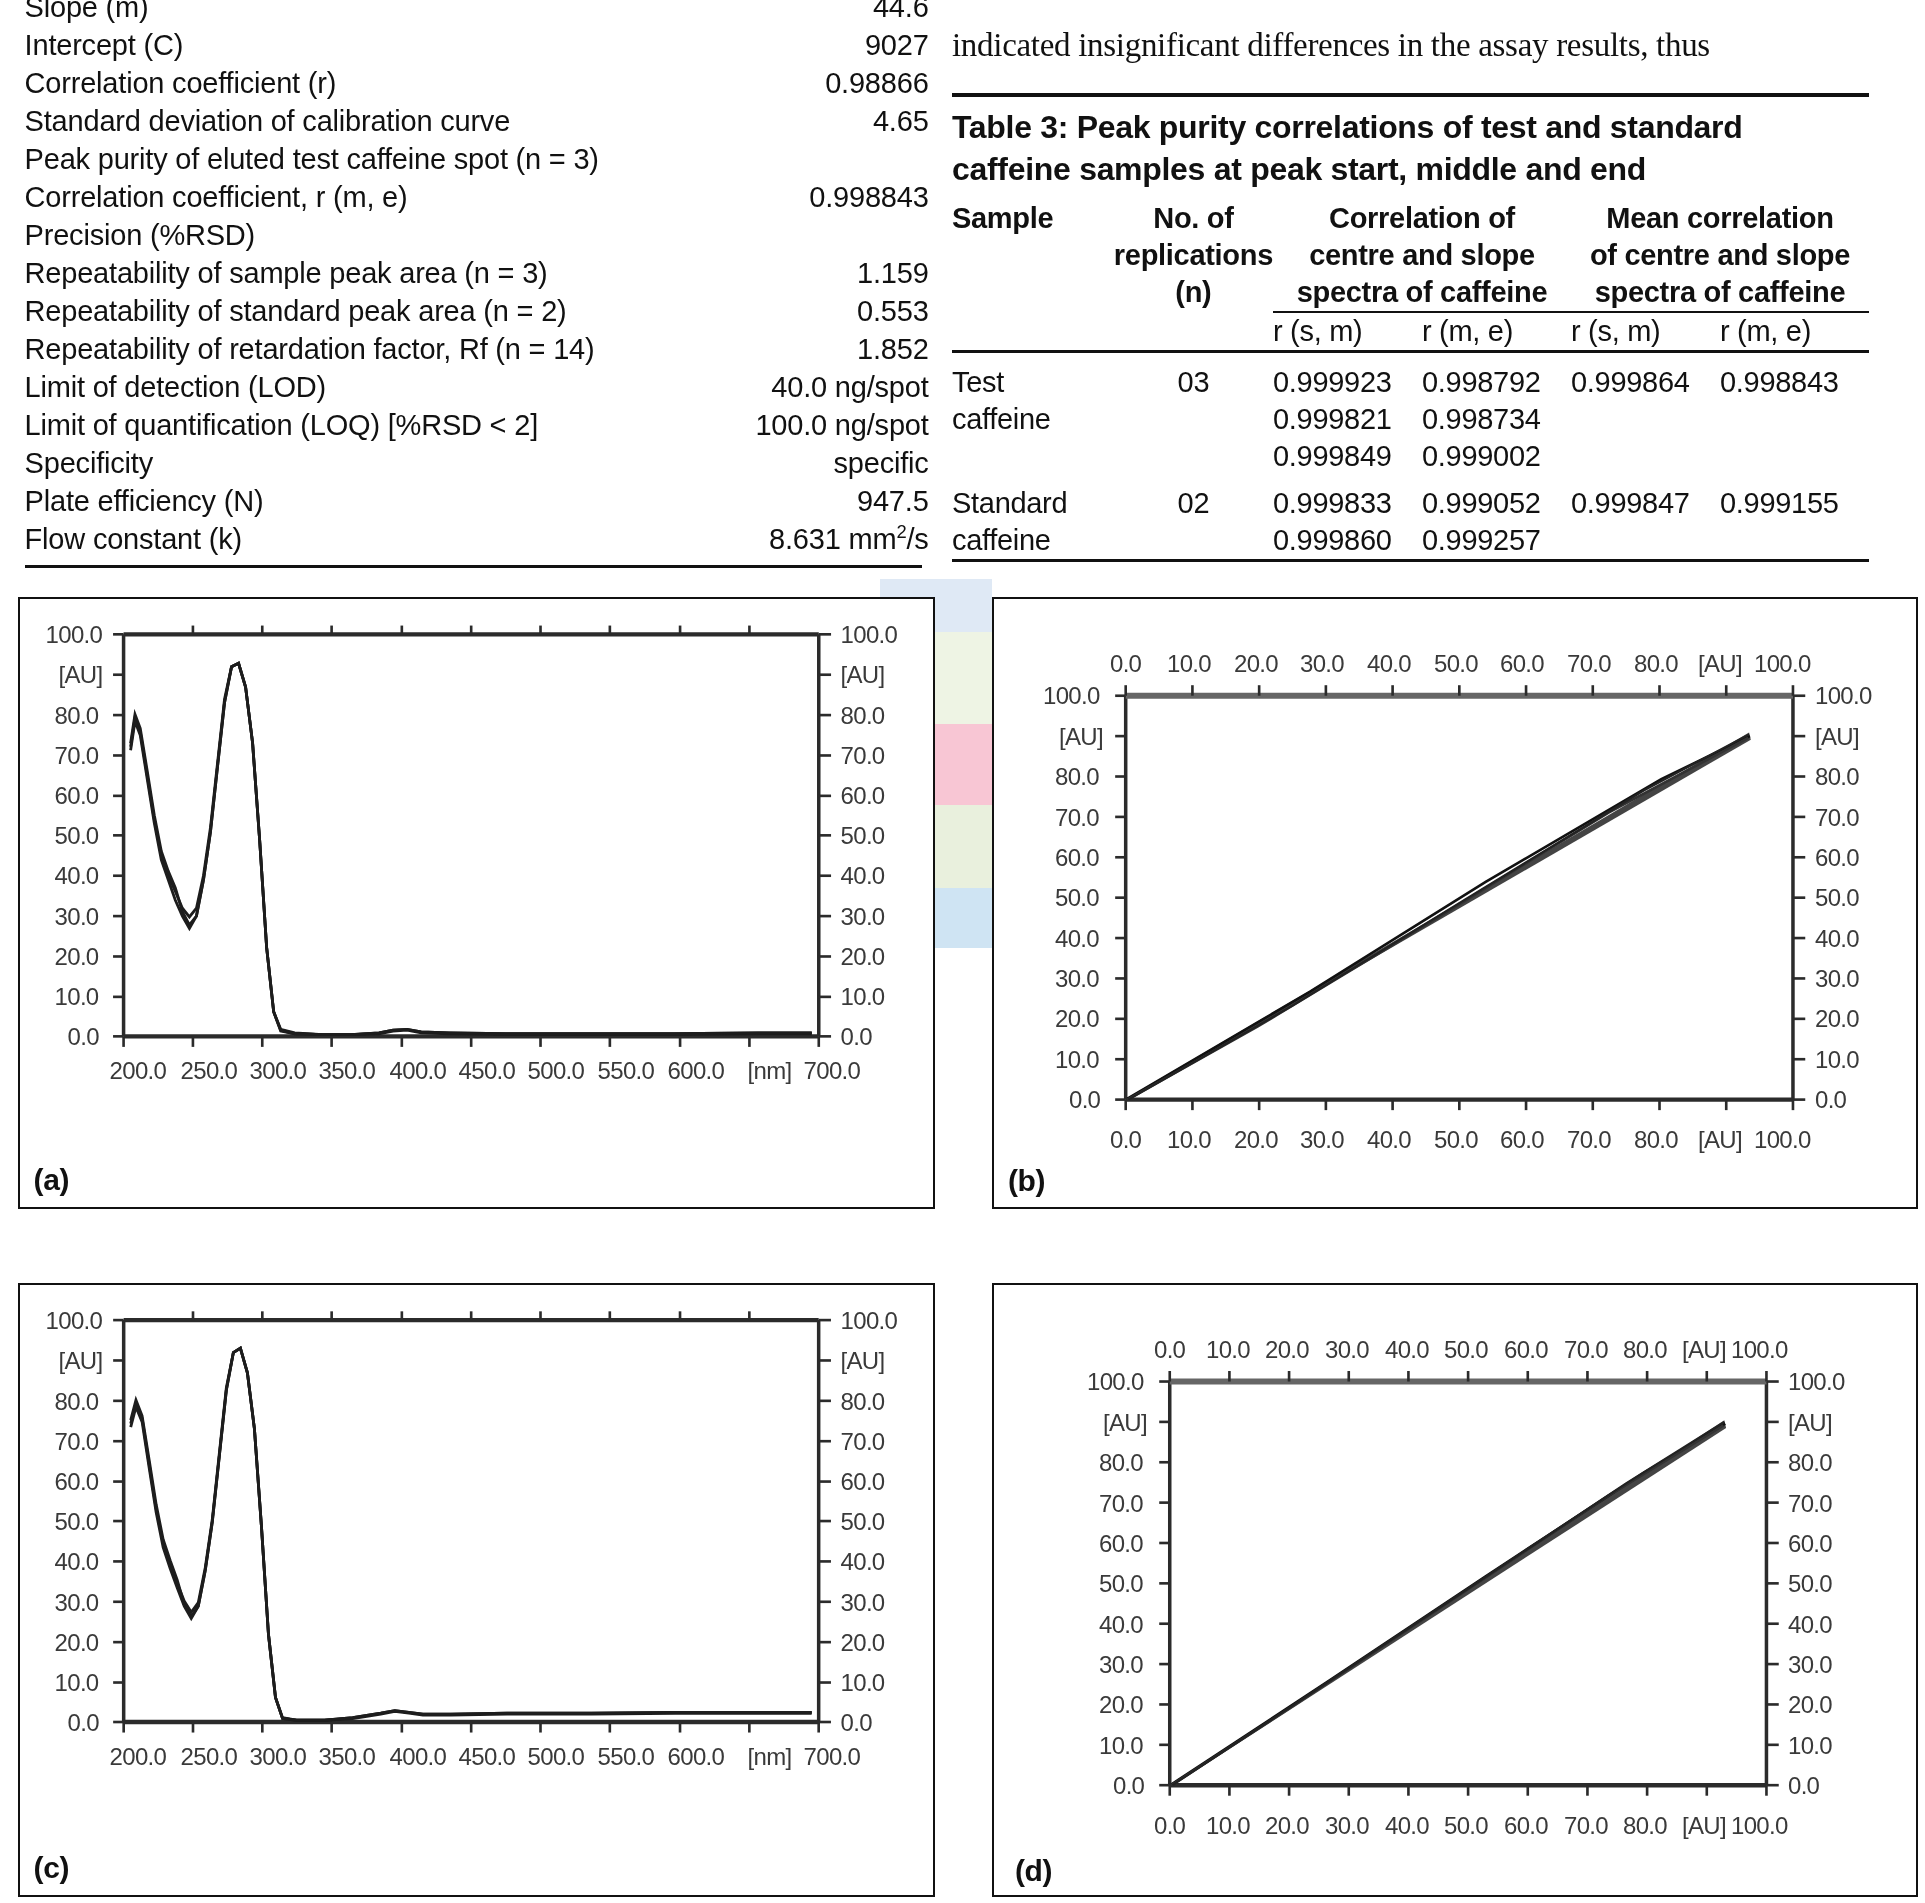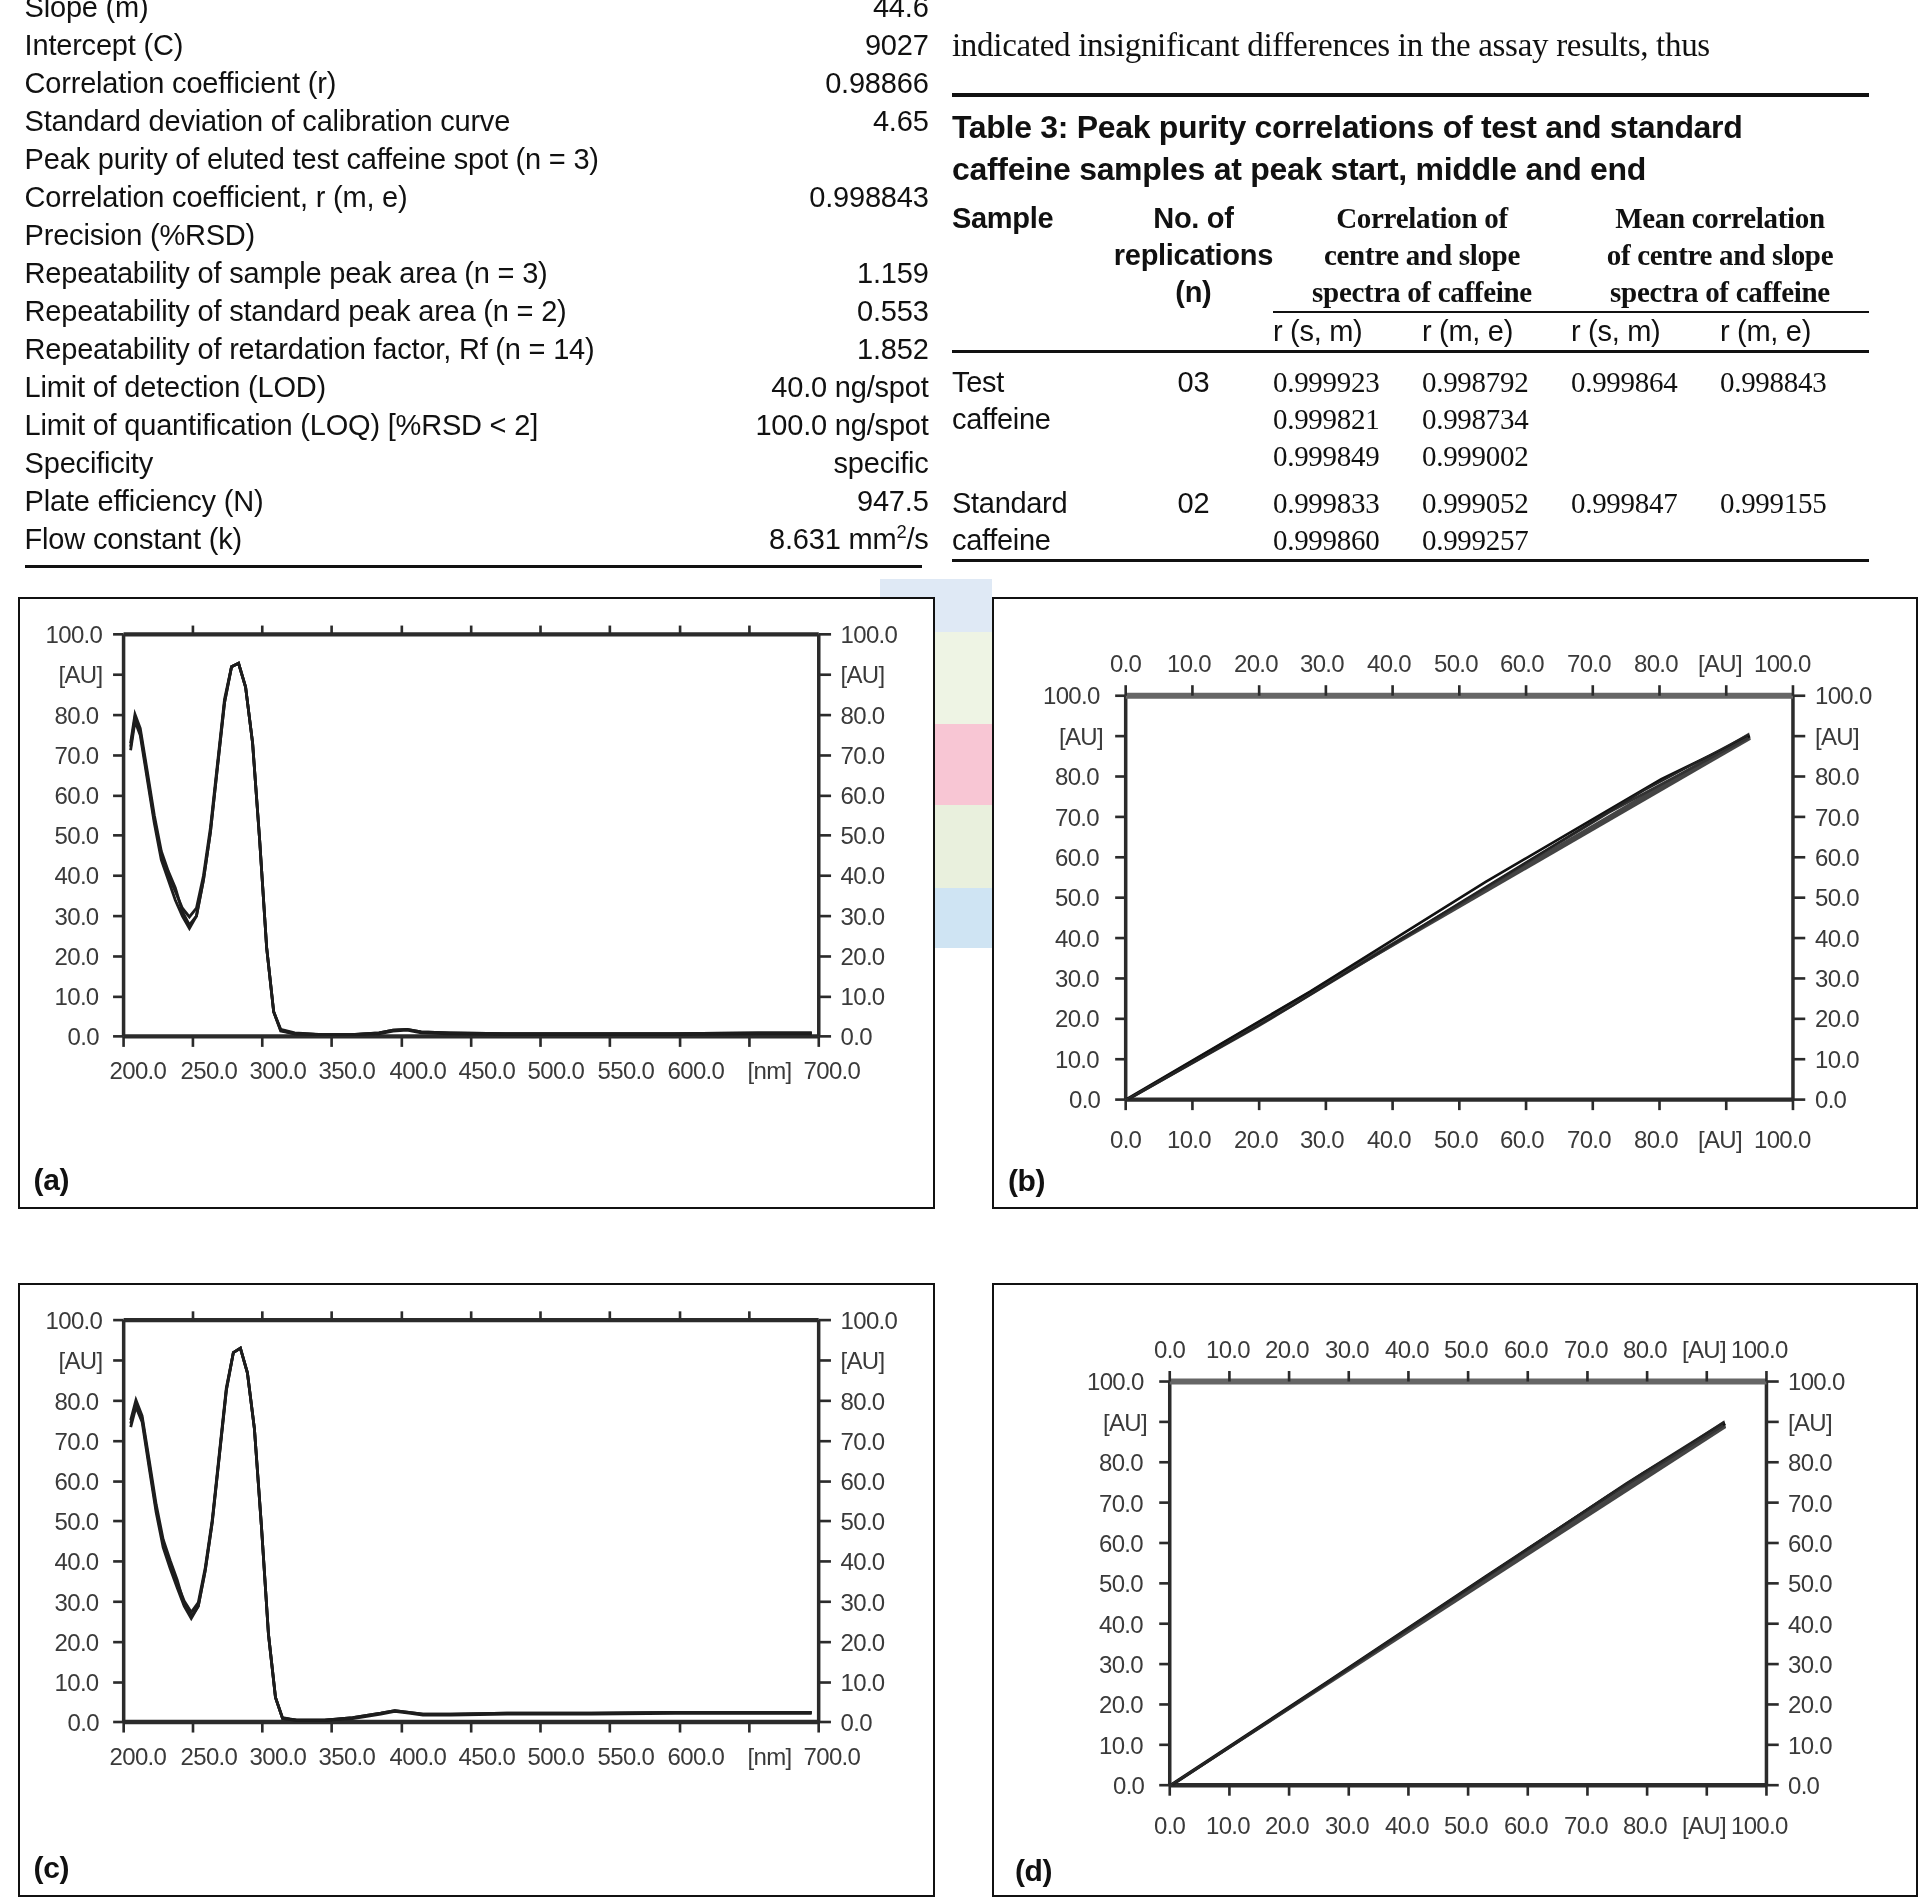--- a/index.html
+++ b/index.html
@@ -30,21 +30,21 @@
              letter-spacing:-0.3px;white-space:nowrap;}
   #t3-toprule{border-top:4.4px solid #111;margin-top:28px;}
   #t3-title{font-size:32px;font-weight:bold;line-height:42px;margin-top:8.8px;
             letter-spacing:-0.3px;}
   #t3-table{width:917px;border-collapse:collapse;margin-top:10.5px;
             font-size:29px;letter-spacing:-0.3px;}
   #t3-table th{font-weight:bold;vertical-align:top;padding:0;line-height:37px;}
   #t3-table td{padding:0;line-height:37px;vertical-align:top;}
   .c-sample{width:176px;text-align:left;}
   .c-n{width:145px;text-align:center;}
-  .c-g{width:298px;text-align:center;font-family:Liberation Serif, serif;}
+  .c-g{width:298px;text-align:center;}
   .sub-rule{border-bottom:2.6px solid #111;height:0;}
   .head-rule{border-bottom:3.5px solid #111;}
   .bot-rule{border-bottom:3.5px solid #111;}
   .v{width:149px;text-align:left;}
   .vr{width:149px;text-align:left;}
   .subhdr td{font-weight:normal;padding-top:5.3px;}
 
   
   .panel{position:absolute;border:2.6px solid #111;background:#fff;box-sizing:border-box;}
   #panel-a{left:17.6px;  top:597px;  width:917px;height:612px;}

